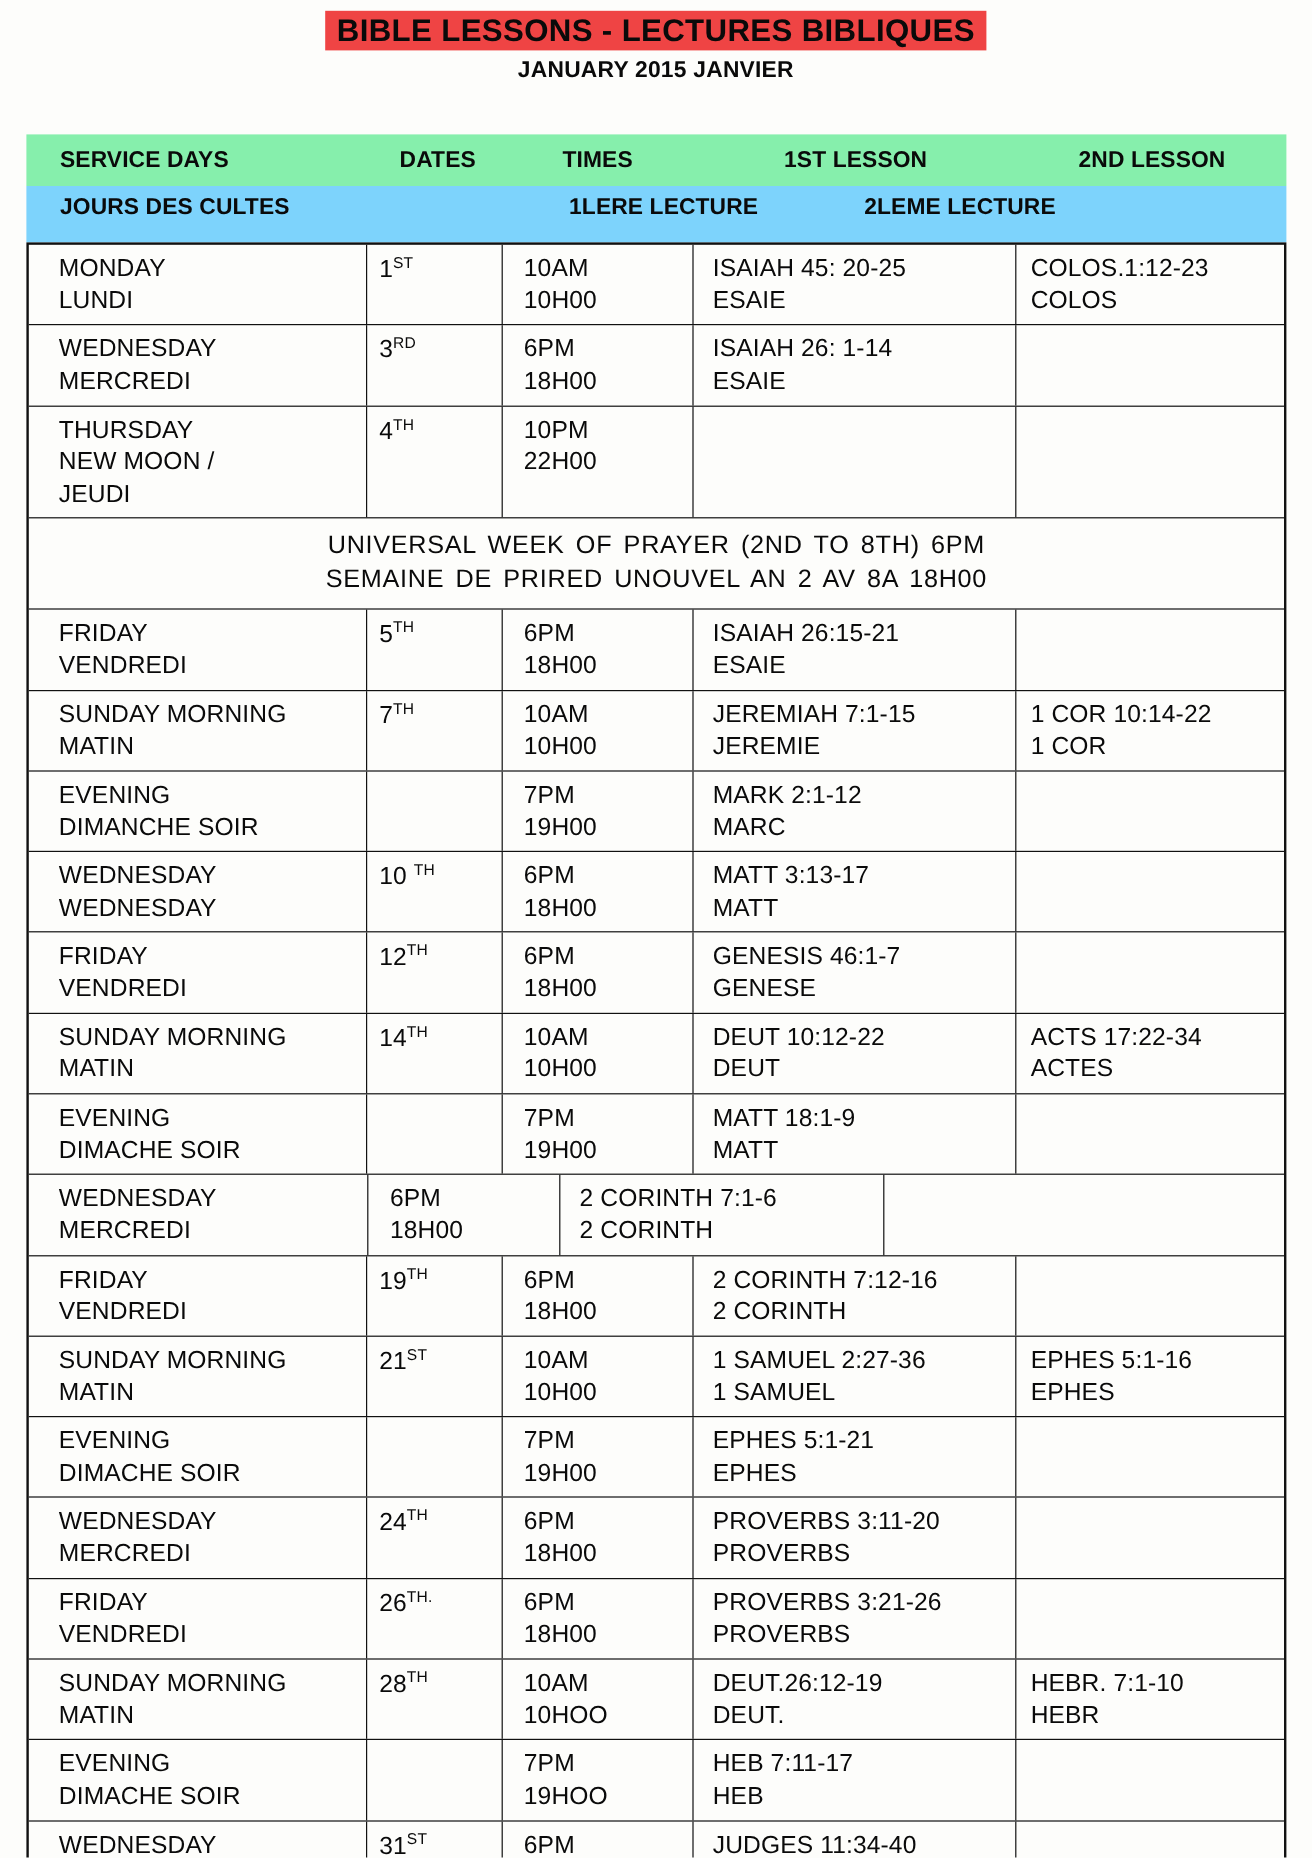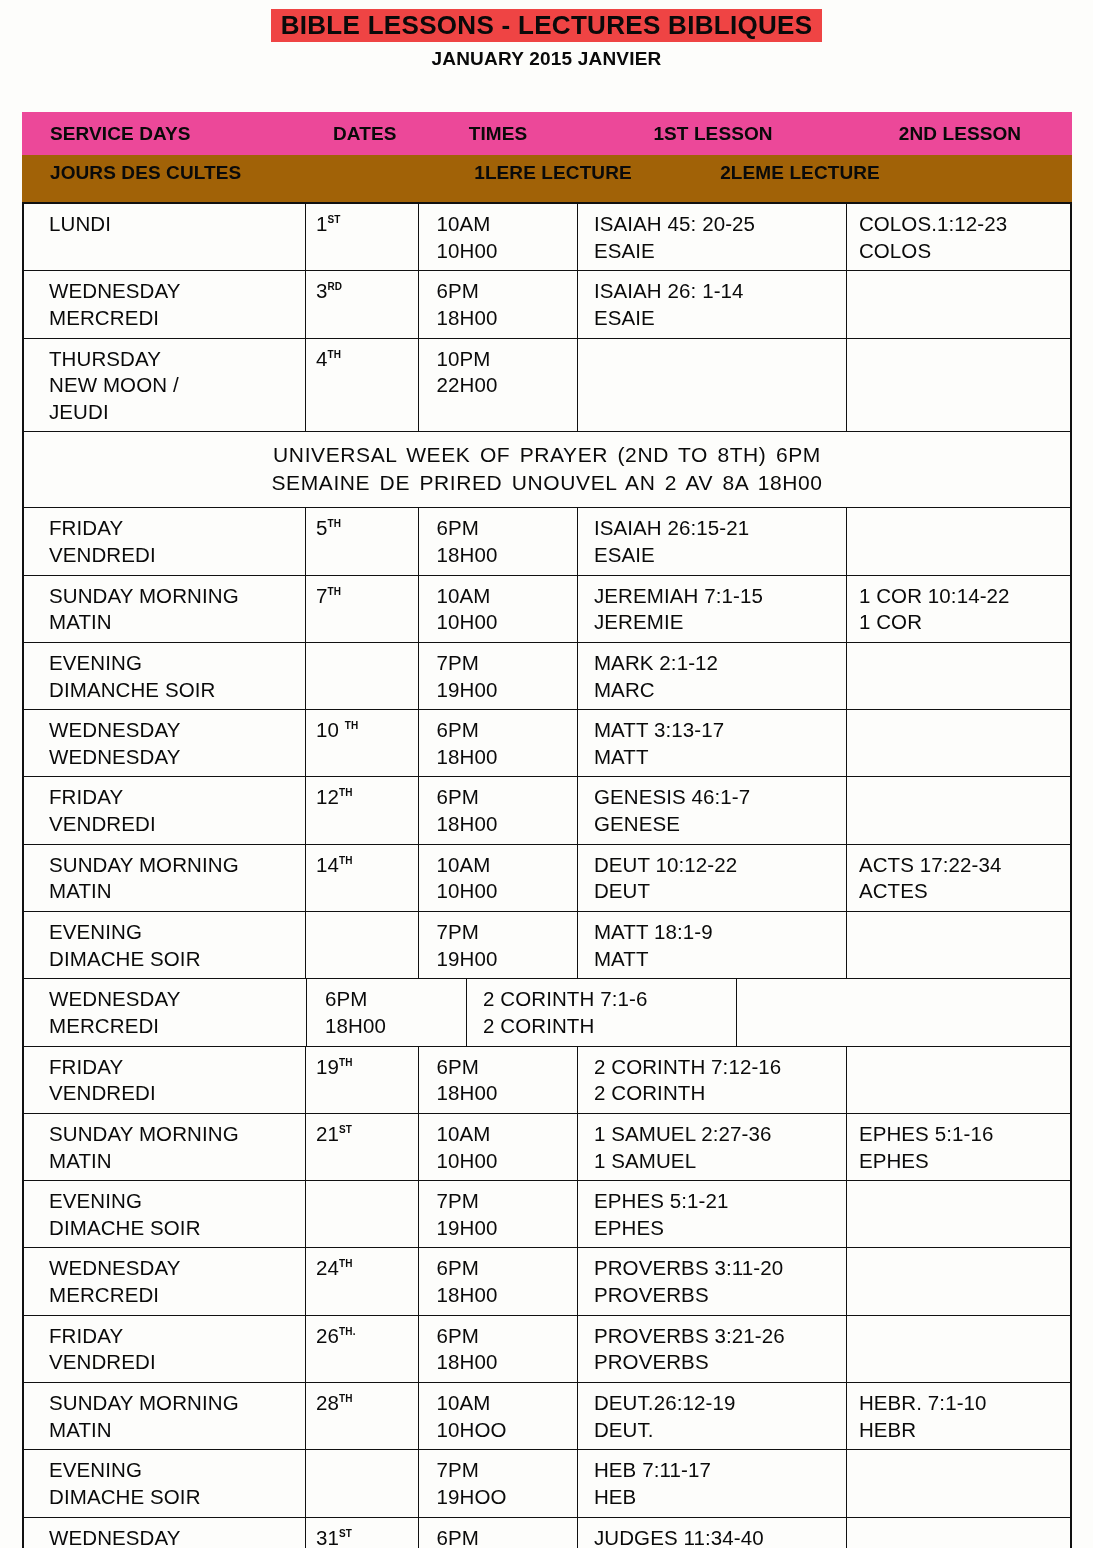--- a/index.html
+++ b/index.html
@@ -94,21 +94,21 @@
     letter-spacing: 0.1px;
     white-space: nowrap;
     overflow: hidden;
   }
   .row .cell:last-child { border-right: none; }
   .row .c-les2 { border-right: none; }
 
   .line2 { display: block; }
 
   
-  .ord { font-size: 10px; vertical-align: super; font-weight: bold; letter-spacing: 0.2px; }
+  .ord { font-size: 13px; vertical-align: super; font-weight: normal; letter-spacing: 0.2px; }
   .c-date .num { font-size: 20.5px; }
 
   
   .row.tall .cell { padding-top: 7px; }
 
   
   .row.banner {
     display: block;
     text-align: center;
     padding: 9px 0 10px 0;
@@ -124,38 +124,39 @@
 </head>
 <body>
 
 <div id="title-block">
   <div id="doc-title" style="background: #ef4444;">BIBLE LESSONS - LECTURES BIBLIQUES</div>
   <div id="doc-subtitle">JANUARY 2015 JANVIER</div>
 </div>
 
 <div id="schedule-wrap">
 
-  <div class="hdr hdr-row1" style="background: #ec4899;">
+  <div class="hdr hdr-row1" style="background: #86efac;">
     <div class="cell c-day">SERVICE DAYS</div>
     <div class="cell c-date">DATES</div>
     <div class="cell c-time">TIMES</div>
     <div class="cell c-les1">1ST LESSON</div>
     <div class="cell c-les2">2ND LESSON</div>
   </div>
 
-  <div class="hdr hdr-row2" style="background: #a16207;">
+  <div class="hdr hdr-row2" style="background: #7dd3fc;">
     <div class="cell c-day">JOURS DES CULTES</div>
     <div class="cell c-date"></div>
     <div class="cell c-les1">1LERE LECTURE</div>
     <div class="cell c-les2">2LEME LECTURE</div>
   </div>
 
   <div id="schedule-body">
       <div class="row">
         <div class="cell c-day">
+          <span class="line2">MONDAY</span>
           <span class="line2">LUNDI</span>
         </div>
         <div class="cell c-date"><span class="num">1</span><span class="ord">ST</span></div>
         <div class="cell c-time">
           <span class="line2">10AM</span>
           <span class="line2">10H00</span>
         </div>
         <div class="cell c-les1">
           <span class="line2">ISAIAH 45: 20-25</span>
           <span class="line2">ESAIE</span>

